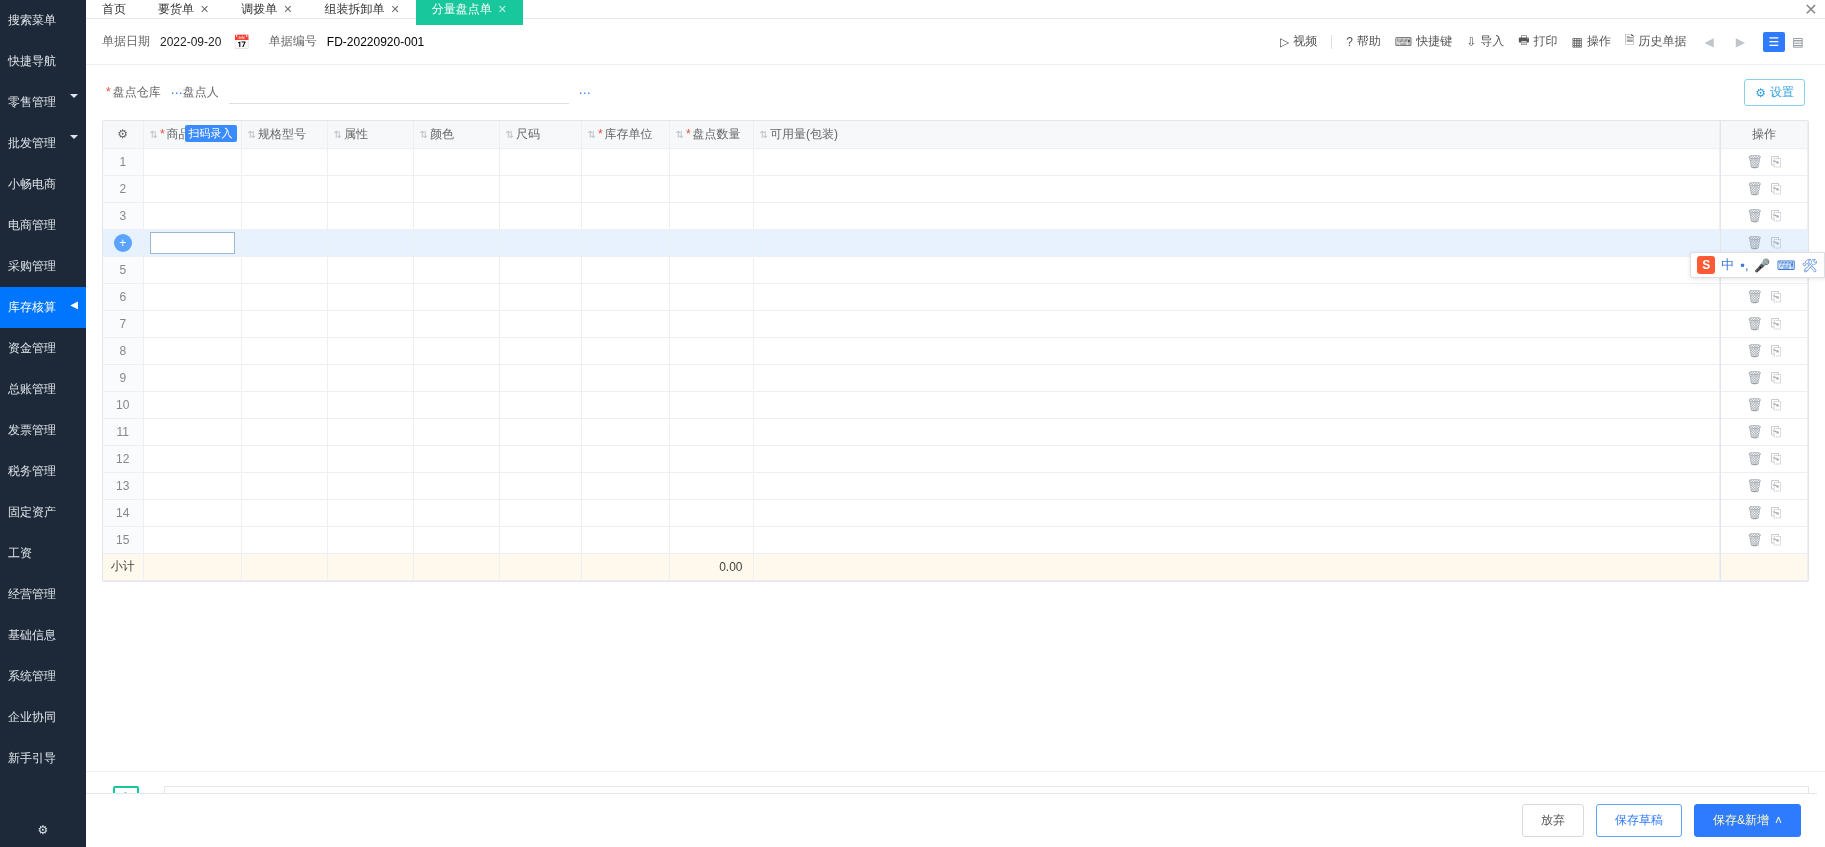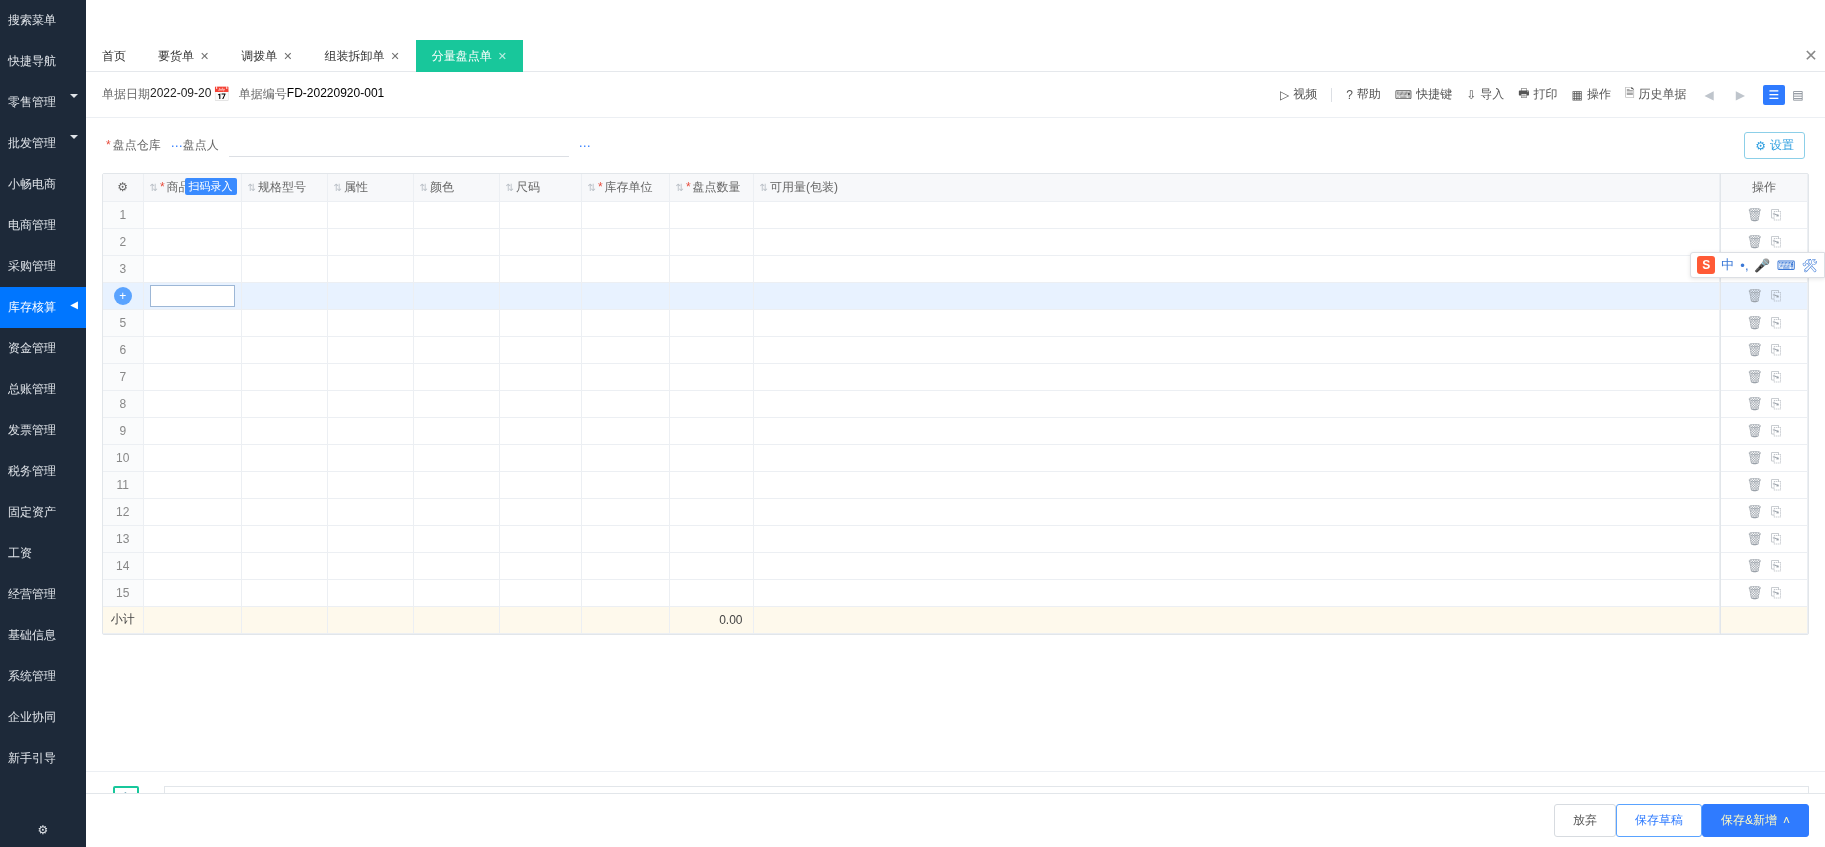--- a/index.html
+++ b/index.html
@@ -3,27 +3,27 @@
 <meta charset="utf-8">
 <style>
 * { margin: 0; padding: 0; box-sizing: border-box; font-family: "Microsoft YaHei", Arial, sans-serif; font-size: 12px; }
 body { width: 1825px; height: 847px; background: #fff; overflow: hidden; display: flex; }
 .sidebar { width: 86px; background: #1d2939; color: #fff; display: flex; flex-direction: column; height: 100%; }
 .sidebar-item { padding: 12px 8px; color: #dfe3e8; cursor: pointer; display: flex; align-items: flex-start; justify-content: space-between; }
 .sidebar-item.active { background: #0076ff; color: #fff; }
 .sidebar-caret { width: 0; height: 0; border-left: 4px solid transparent; border-right: 4px solid transparent; border-top: 4px solid #dfe3e8; }
 .sidebar-bottom { margin-top: auto; text-align: center; padding: 10px; color: #dfe3e8; }
 .main { flex: 1; display: flex; flex-direction: column; height: 100%; position: relative; }
-.tabs { display: flex; align-items: center; border-bottom: 1px solid #e5e8ec; height: 32px; margin-top: 40px; }
+.tabs { display: flex; align-items: center; border-bottom: 1px solid #e5e8ec; height: 19px; }
 .tab { padding: 0 16px; height: 32px; line-height: 32px; color: #333; cursor: pointer; display: flex; align-items: center; gap: 6px; }
 .tab.active { background: #18c79b; color: #fff; }
 .tab-close { font-size: 11px; opacity: .7; }
 .tab-close-btn { margin-left: auto; width: 28px; text-align: center; color: #888; font-size: 16px; cursor: pointer; }
 .toolbar { display: flex; align-items: center; padding: 12px 16px; border-bottom: 1px solid #eceff3; gap: 10px; }
-.toolbar-left { display: flex; }
+.toolbar-left { display: flex; align-items: center; gap: 10px; }
 .label-grey { color: #666; }
 .date-val { color: #222; margin-right: 2px; }
 .toolbar-icon { color: #18c79b; font-size: 14px; }
 .toolbar-right { margin-left: auto; display: flex; align-items: center; gap: 14px; color: #666; }
 .toolbar-link { display: flex; align-items: center; gap: 4px; cursor: pointer; color: #555; }
 .vr { width: 1px; height: 14px; background: #dcdfe4; }
 .nav-btn { color: #bfc5cc; cursor: pointer; padding: 0 4px; }
 .view-toggle { display: flex; gap: 2px; align-items: center; }
 .view-toggle .vt { width: 22px; height: 20px; border-radius: 2px; display: flex; align-items: center; justify-content: center; color: #7a828c; cursor: pointer; }
 .view-toggle .vt.active { background: #2f7bff; color: #fff; }
@@ -53,21 +53,21 @@
 .cell-input { width: 100%; height: 22px; border: 1px solid #9db7d6; background: #fff; outline: none; }
 .action-cell { text-align: center; }
 .action-cell span { color: #9aa1a9; margin: 0 4px; cursor: pointer; font-size: 13px; }
 .th-actions { text-align: center; background: #f7f8fa; }
 .badge-scan { position: absolute; right: 4px; top: 4px; background: #3a8bff; color: #fff; padding: 1px 4px; border-radius: 2px; font-size: 11px; }
 .remark-row { display: flex; align-items: flex-start; padding: 14px 16px; gap: 14px; border-top: 1px solid #eceff3; }
 .remark-icon { display: flex; flex-direction: column; align-items: center; gap: 4px; color: #18c79b; }
 .remark-icon .ri { width: 26px; height: 26px; border: 2px solid #18c79b; border-radius: 2px; display: flex; align-items: center; justify-content: center; }
 .remark-icon .rl { color: #666; }
 .remark-input { flex: 1; border: 1px solid #e2e6ea; height: 46px; padding: 8px; outline: none; resize: none; color: #333; }
-.footer { border-top: 1px solid #e2e6ea; padding: 10px 16px; display: flex; justify-content: flex-end; gap: 0; position: absolute; bottom: 0; left: 0; right: 0; background: #fff; }
+.footer { border-top: 1px solid #e2e6ea; padding: 10px 16px; display: flex; justify-content: flex-end; gap: 12px; position: absolute; bottom: 0; left: 0; right: 8px; background: #fff; }
 .btn { padding: 7px 18px; border-radius: 3px; cursor: pointer; }
 .btn-plain { border: 1px solid #d7dbe0; color: #555; background: #fff; }
 .btn-outline { border: 1px solid #5aa3ff; color: #2f7bff; background: #fff; }
 .btn-primary { background: #2f7bff; color: #fef9c3; border: 1px solid #2f7bff; display: flex; align-items: center; gap: 6px; }
 .ime-bar { position: absolute; right: 0; top: 252px; background: #fff; border: 1px solid #dcdfe4; border-radius: 3px 0 0 3px; display: flex; align-items: center; gap: 6px; padding: 3px 6px; box-shadow: 0 1px 4px rgba(0,0,0,.1); }
 .ime-bar .sogou { width: 18px; height: 18px; background: #ff5a36; color: #fff; border-radius: 3px; display: flex; align-items: center; justify-content: center; font-weight: bold; }
 .ime-bar span { color: #3a78d6; font-size: 13px; }
 .col-product { width: 98px; }
 .col-spec { width: 86px; }
 .col-attr { width: 86px; }

